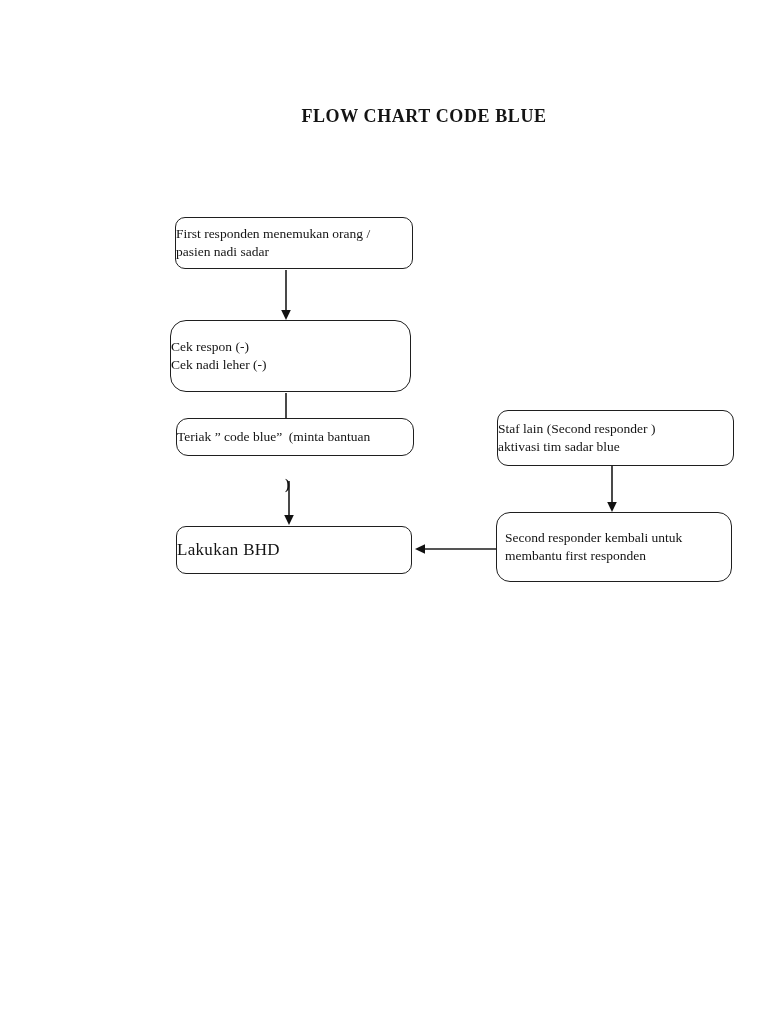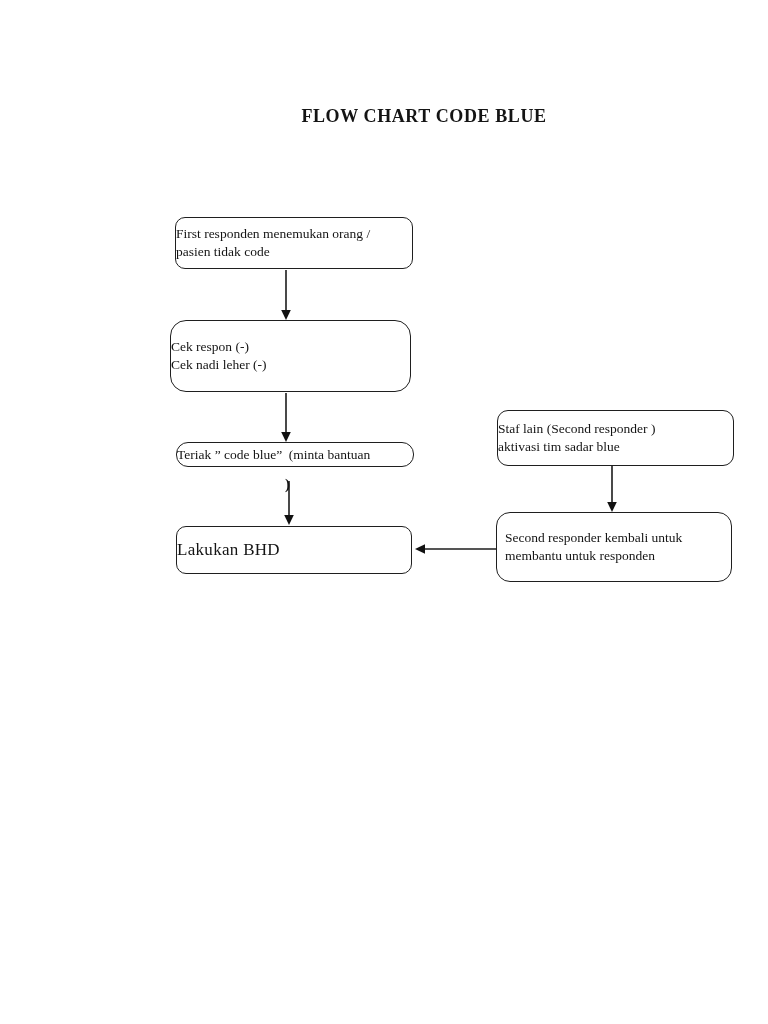--- a/index.html
+++ b/index.html
@@ -52,21 +52,21 @@
     flex-direction: column;
     align-items: flex-start;
     justify-content: center;
     text-align: center;
     font-size: 13.5px;
     line-height: 18px;
   }
   .node-find    { left: 166px; top: 217px; width: 238px; height: 52px; border-radius: 10px; }
   .node-check   { left: 161px; top: 320px; width: 241px; height: 72px; border-radius: 16px;
                   justify-content: space-evenly; padding: 17px 0; }
-  .node-shout   { left: 167px; top: 442px; width: 238px; height: 25px; border-radius: 12px; }
+  .node-shout   { left: 167px; top: 418px; width: 238px; height: 38px; border-radius: 12px; }
   .node-bhd     { left: 167px; top: 526px; width: 236px; height: 48px; border-radius: 10px;
                   font-size: 17px; font-weight: normal; letter-spacing: 0.3px; }
   .node-staff   { left: 488px; top: 410px; width: 237px; height: 56px; border-radius: 11px; }
   .node-return  { left: 487px; top: 512px; width: 236px; height: 70px; border-radius: 14px; padding-left: 8px; }
   .node .line { white-space: nowrap; }
   .overflow-paren {
     position: absolute;
     left: 276px;
     top: 475px;
     font-size: 15px;
@@ -100,21 +100,21 @@
       <polygon class="head" points="603,512 598.2,502 607.8,502"></polygon>
     </g>
     <g>
       <line class="shaft" x1="487" y1="549" x2="415" y2="549"></line>
       <polygon class="head" points="406,549 416,544.2 416,553.8"></polygon>
     </g>
   </svg>
 
   <div class="node node-find">
     <span class="line">First responden menemukan orang /</span>
-    <span class="line">pasien tidak code</span>
+    <span class="line">pasien nadi sadar</span>
   </div>
 
   <div class="node node-check">
     <span class="line">Cek respon (-)</span>
     <span class="line">Cek nadi leher (-)</span>
   </div>
 
   <div class="node node-shout">
     <span class="line">Teriak ” code blue”&nbsp; (minta bantuan</span>
   </div>
@@ -125,16 +125,16 @@
     <span class="line">Lakukan BHD</span>
   </div>
 
   <div class="node node-staff">
     <span class="line">Staf lain (Second responder )</span>
     <span class="line">aktivasi tim sadar blue</span>
   </div>
 
   <div class="node node-return">
     <span class="line">Second responder kembali untuk</span>
-    <span class="line">membantu untuk responden</span>
+    <span class="line">membantu first responden</span>
   </div>
 
 </div>
 
 </body></html>

